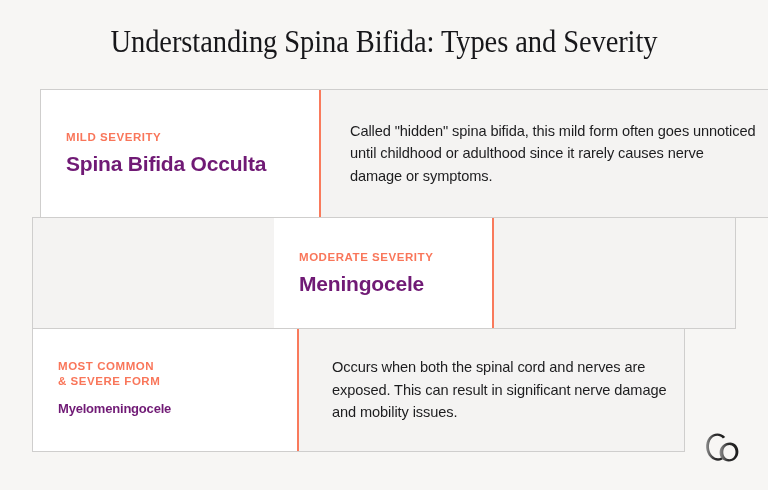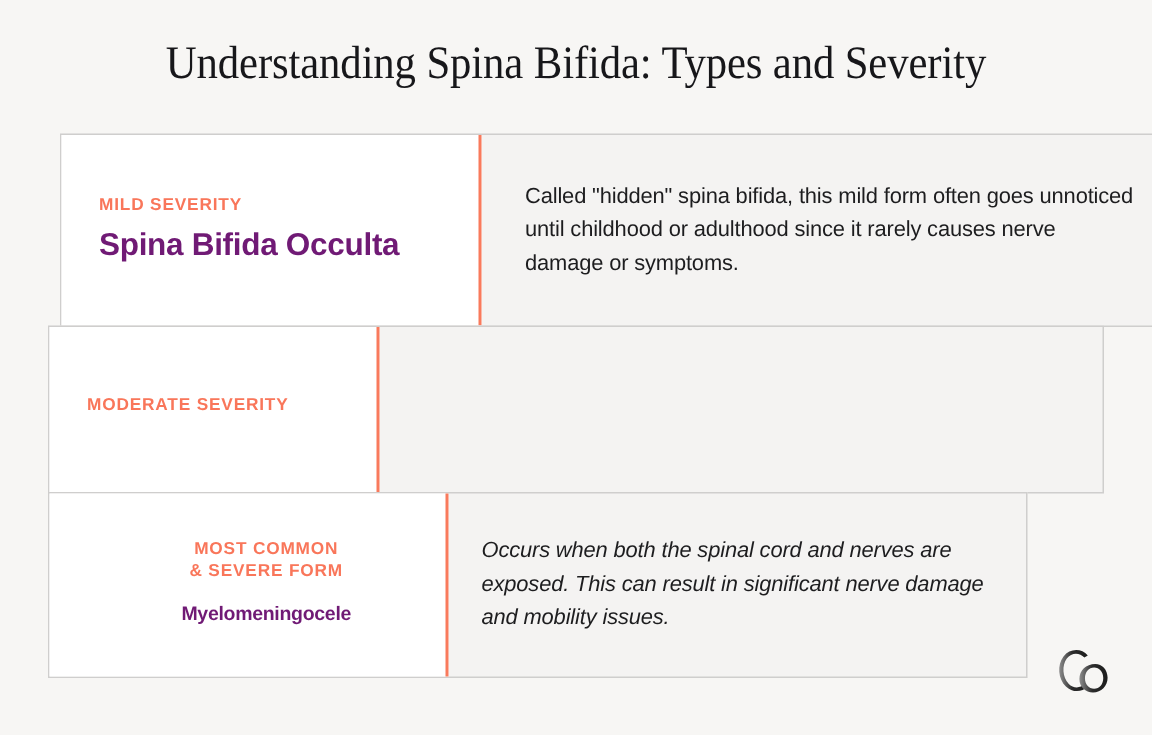--- a/index.html
+++ b/index.html
@@ -42,36 +42,36 @@
   
   .row {
     position: absolute;
     box-sizing: border-box;
     background: #f4f3f2;
     border: 1px solid #cfcecd;
     display: flex;
     align-items: stretch;
   }
   .row-1 { left: 40px; top: 89px;  width: 732px; height: 129px; }
-  .row-2 { left: 32px; top: 217px; width: 704px; height: 112px; }
+  .row-2 { left: 32px; top: 217px; width: 704px; height: 112px; justify-content: center; }
   .row-3 { left: 32px; top: 328px; width: 653px; height: 124px; }
 
   
   .label-card {
     box-sizing: border-box;
     background: #ffffff;
     border-right: 2px solid #f97a5c;
     display: flex;
     flex-direction: column;
     justify-content: center;
     flex: 0 0 auto;
   }
   .row-1 .label-card { width: 280px; padding: 0 0 0 25px; }
   .row-2 .label-card { width: 220px; padding: 0 0 0 25px; }
-  .row-3 .label-card { width: 266px; padding: 0 0 0 25px; text-align: center; }
+  .row-3 .label-card { width: 266px; padding: 0 0 0 25px; }
 
   .eyebrow {
     color: #f9765a;
     font-size: 11.5px;
     font-weight: bold;
     letter-spacing: 0.55px;
     line-height: 15px;
     text-transform: uppercase;
     margin: 0 0 6px 0;
     white-space: pre-line;
@@ -91,21 +91,21 @@
 
   
   .desc-card {
     flex: 1 1 auto;
     display: flex;
     align-items: center;
     background: transparent;
   }
   .row-1 .desc-card { padding: 0 14px 0 29px; }
   .row-2 .desc-card { padding: 0 14px 0 27px; }
-  .row-3 .desc-card { padding: 0 14px 0 22px; font-style: italic; }
+  .row-3 .desc-card { padding: 0 14px 0 33px; }
 
   .desc {
     color: #1d1d1f;
     font-size: 14.6px;
     line-height: 22.5px;
     font-weight: normal;
     margin: 0;
     letter-spacing: -0.1px;
   }
 
@@ -132,20 +132,21 @@
       <div class="term">Spina Bifida Occulta</div>
     </div>
     <div class="desc-card">
       <p class="desc">Called "hidden" spina bifida, this mild form often goes unnoticed until childhood or adulthood since it rarely causes nerve damage or symptoms.</p>
     </div>
   </div>
 
   <div class="row row-2">
     <div class="label-card">
       <div class="eyebrow">MODERATE SEVERITY</div>
+      <div class="term">Meningocele</div>
     </div>
   </div>
 
   <div class="row row-3">
     <div class="label-card">
       <div class="eyebrow">MOST COMMON
 &amp; SEVERE FORM</div>
       <div class="term">Myelomeningocele</div>
     </div>
     <div class="desc-card">

